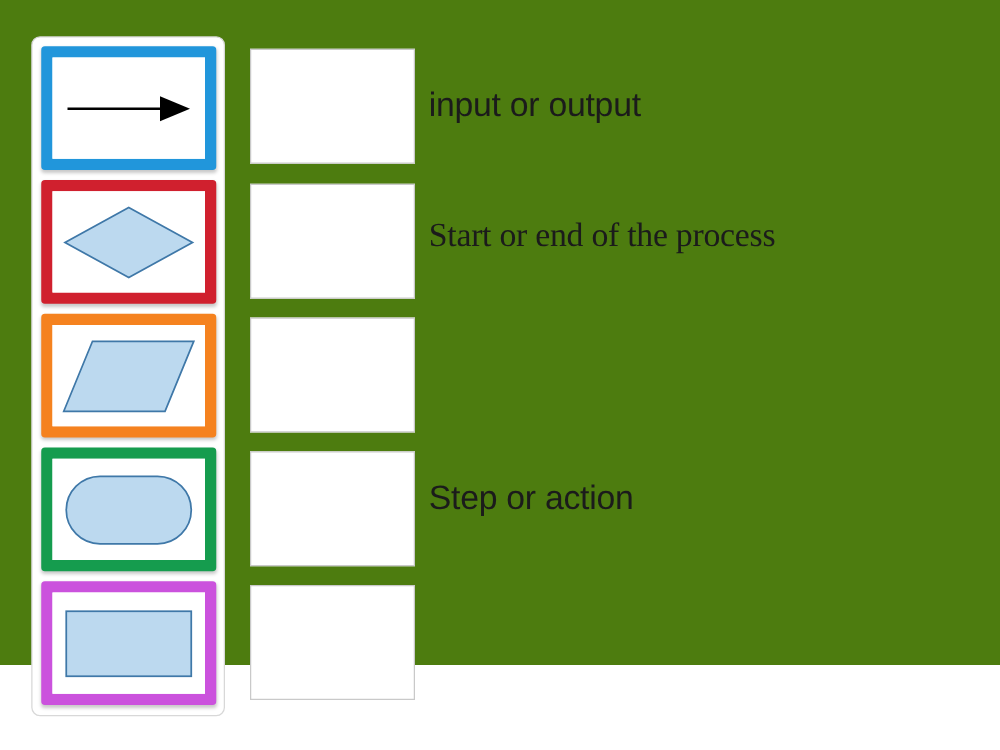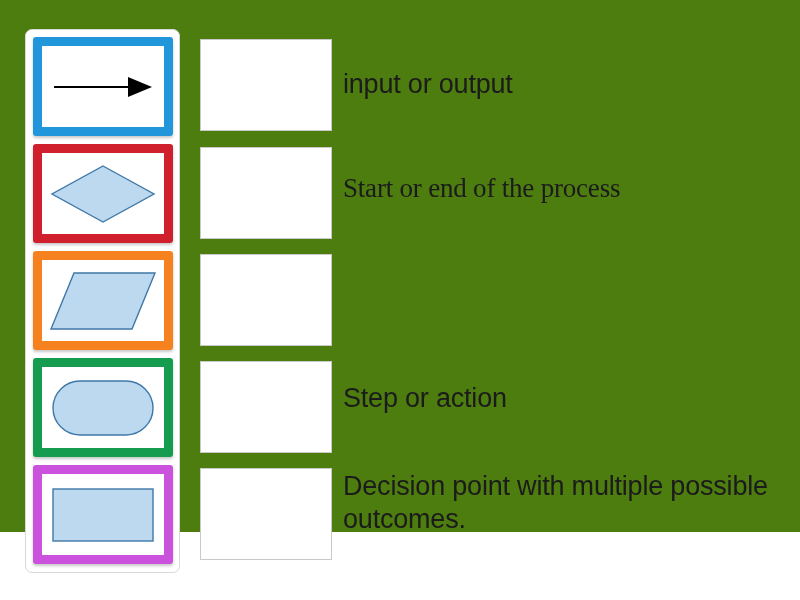--- a/index.html
+++ b/index.html
@@ -132,15 +132,14 @@
 
   <div class="dropzone" style="top:39px;"></div>
   <div class="dropzone" style="top:147px;"></div>
   <div class="dropzone" style="top:254px;"></div>
   <div class="dropzone" style="top:361px;"></div>
   <div class="dropzone" style="top:468px;"></div>
 
   <div class="label" style="top:68px;">input or output</div>
   <div class="label" style="top:172px;font-family:Liberation Serif, serif;">Start or end of the process</div>
   <div class="label" style="top:382px;">Step or action</div>
-  <div class="label" style="top:470px;">Decision point with multiple possible outcomes.</div>
 
 </div>
 
 </body></html>

